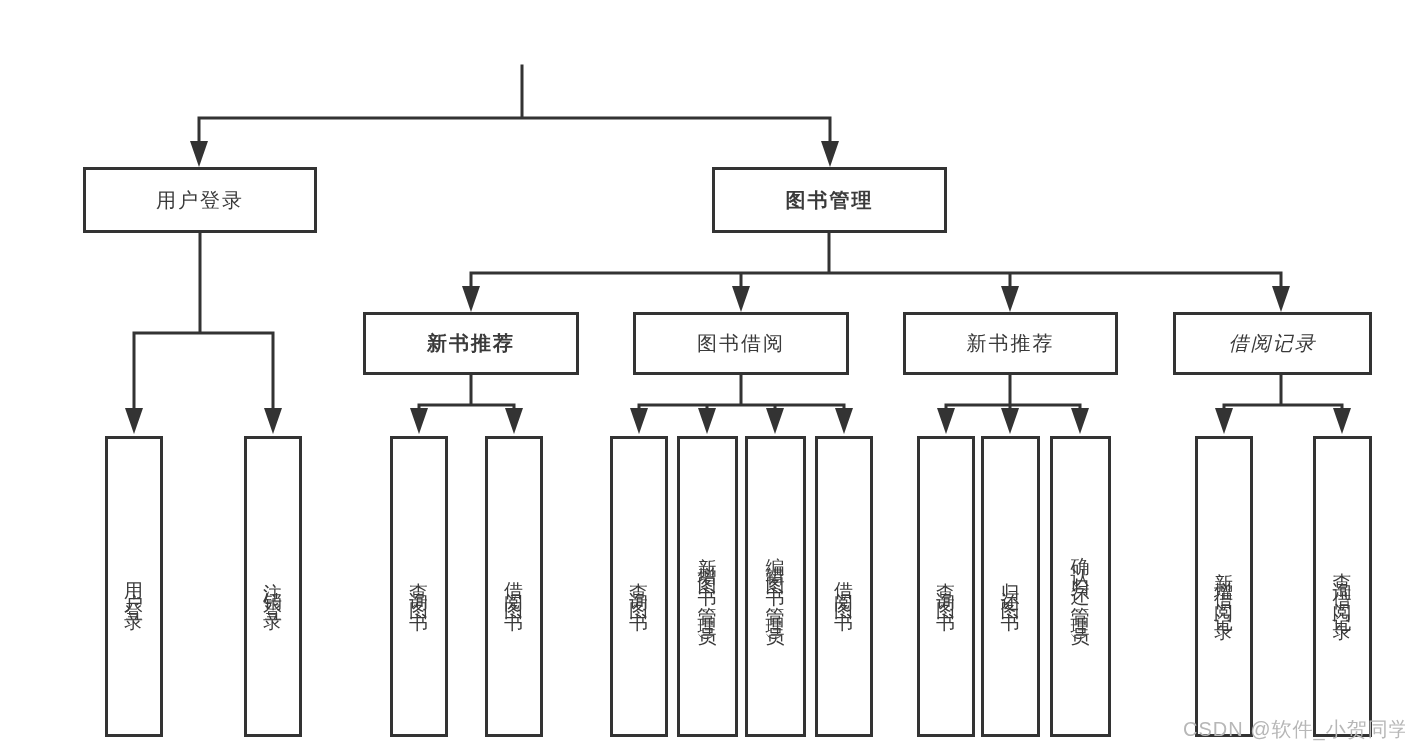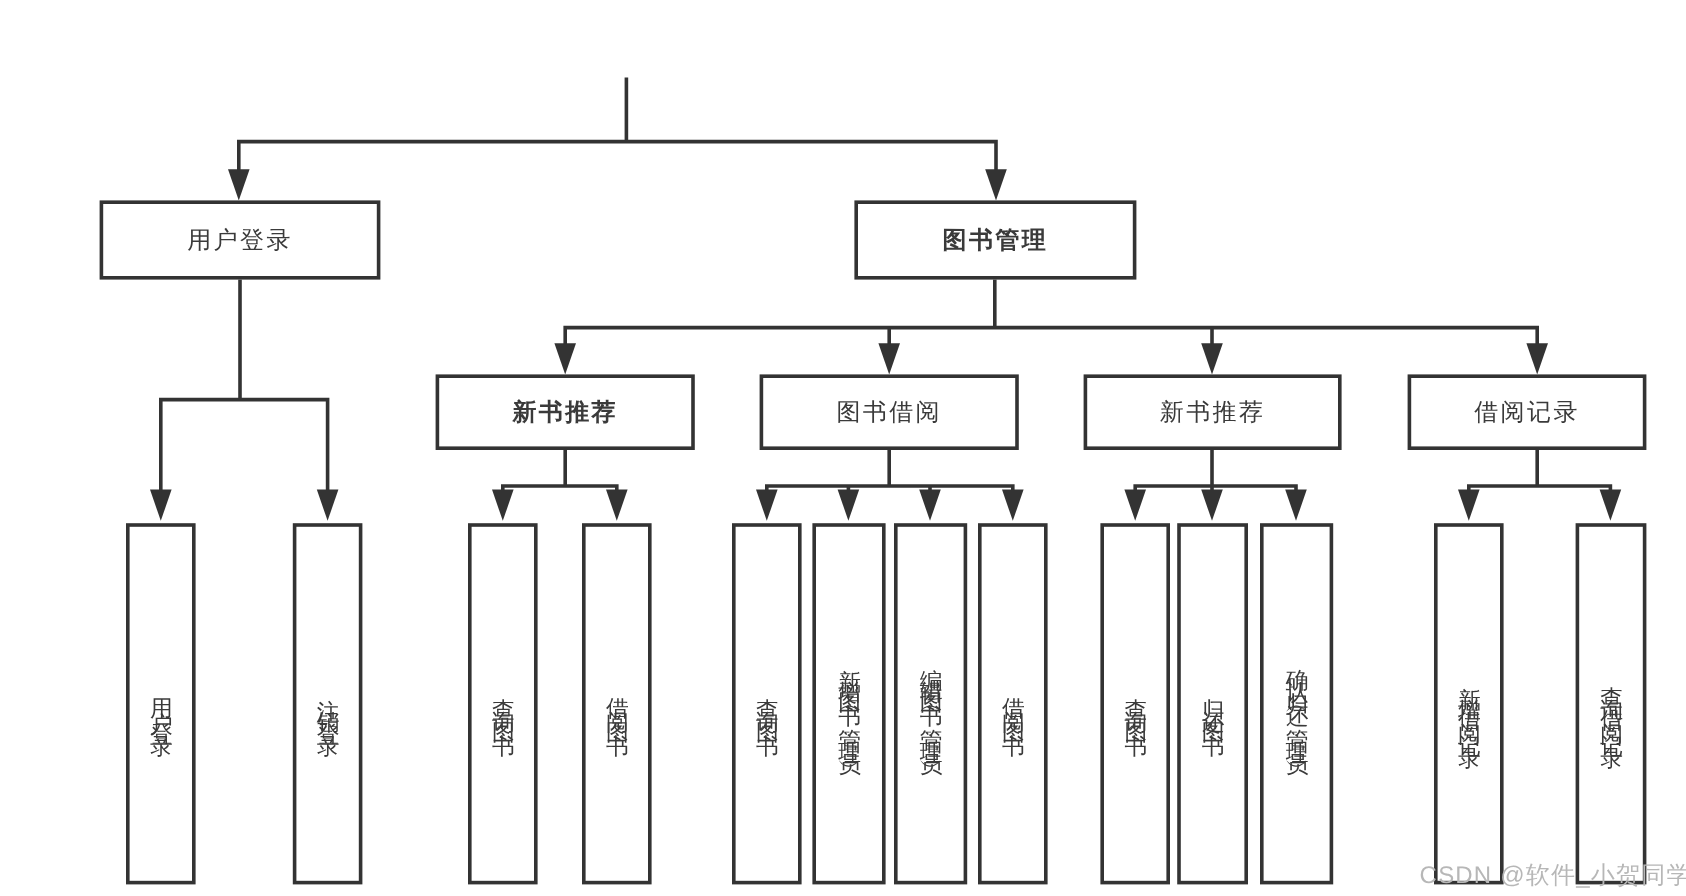--- a/index.html
+++ b/index.html
@@ -101,21 +101,21 @@
     </g>
   </svg>
 
 
   <div class="hnode" style="left:83px; top:167px; width:234px; height:66px;">用户登录</div>
   <div class="hnode" style="left:712px; top:167px; width:235px; height:66px;font-weight:bold;">图书管理</div>
 
   <div class="hnode" style="left:363px; top:312px; width:216px; height:63px;font-weight:bold;">新书推荐</div>
   <div class="hnode" style="left:633px; top:312px; width:216px; height:63px;">图书借阅</div>
   <div class="hnode" style="left:903px; top:312px; width:215px; height:63px;">新书推荐</div>
-  <div class="hnode" style="left:1173px; top:312px; width:199px; height:63px;">借阅记录</div>
+  <div class="hnode" style="left:1173px; top:312px; width:199px; height:63px;font-style:italic;">借阅记录</div>
 
   <div class="vnode" style="left:105px; top:436px; width:58px; height:301px;">用户登录</div>
   <div class="vnode" style="left:244px; top:436px; width:58px; height:301px;">注销登录</div>
 
   <div class="vnode" style="left:390px; top:436px; width:58px; height:301px;">查询图书</div>
   <div class="vnode" style="left:485px; top:436px; width:58px; height:301px;">借阅图书</div>
 
   <div class="vnode" style="left:610px; top:436px; width:58px; height:301px;">查询图书</div>
   <div class="vnode" style="left:677px; top:436px; width:61px; height:301px;">新增图书（管理员）</div>
   <div class="vnode" style="left:745px; top:436px; width:61px; height:301px;">编辑图书（管理员）</div>

